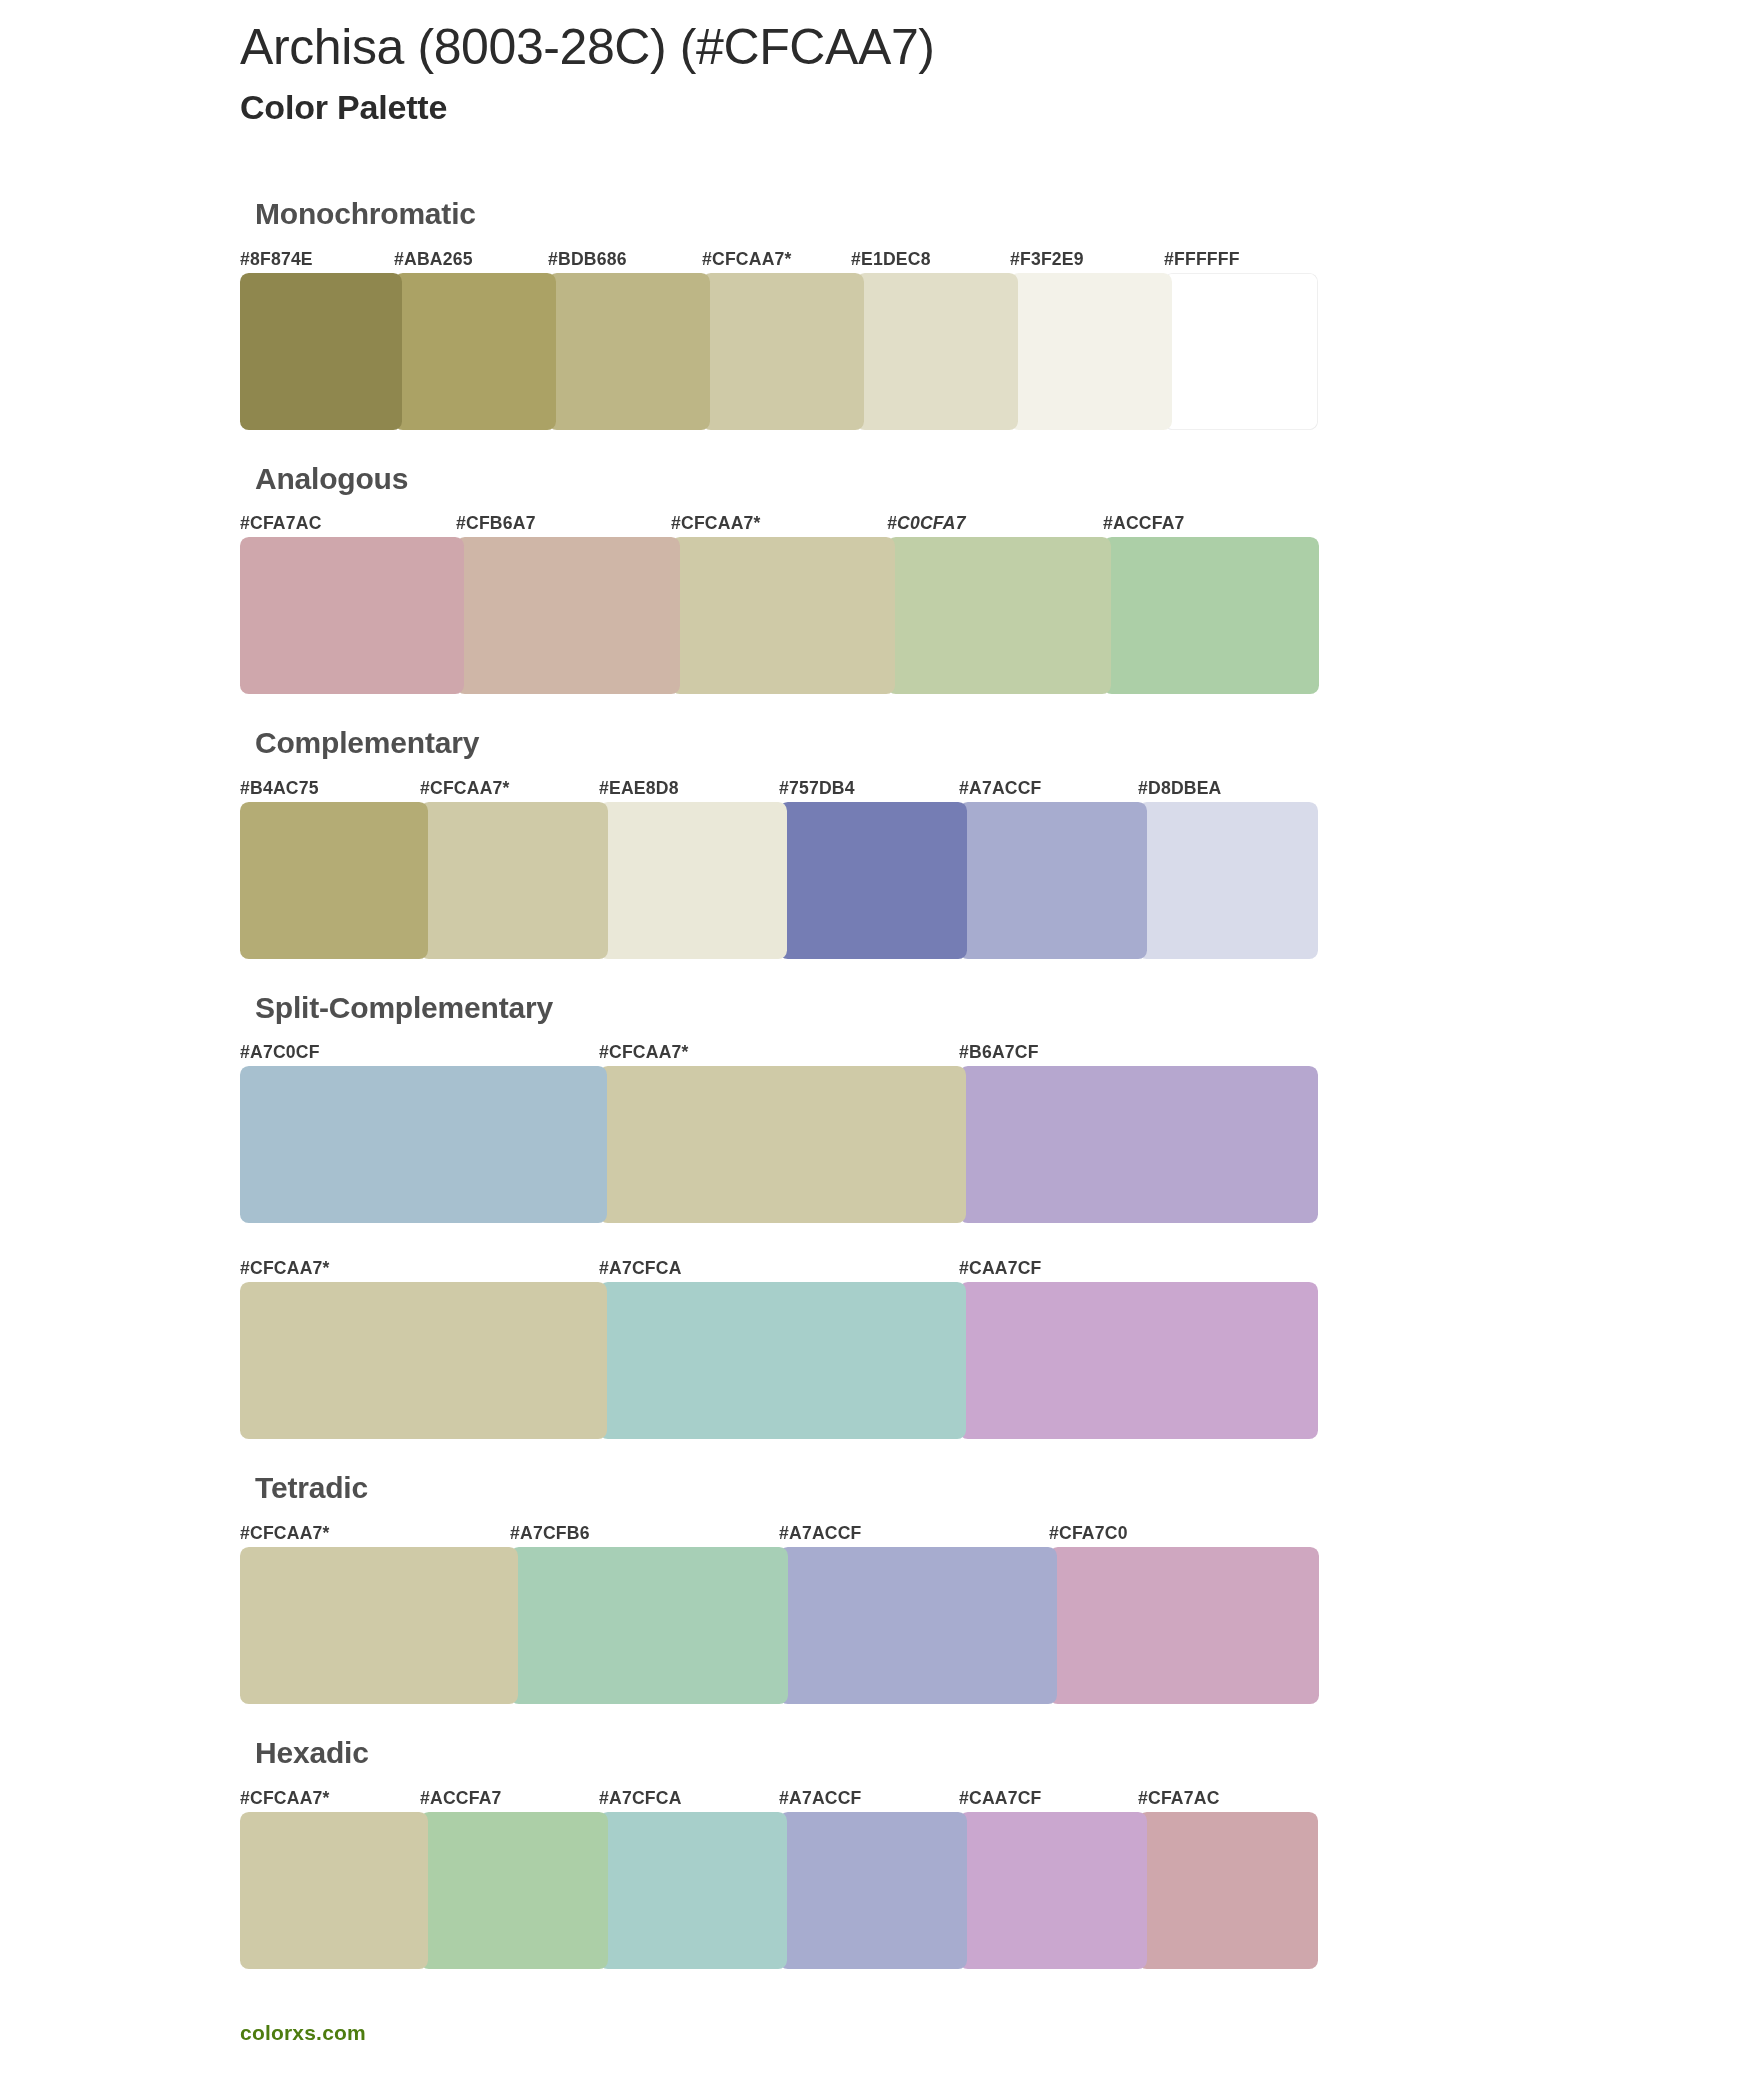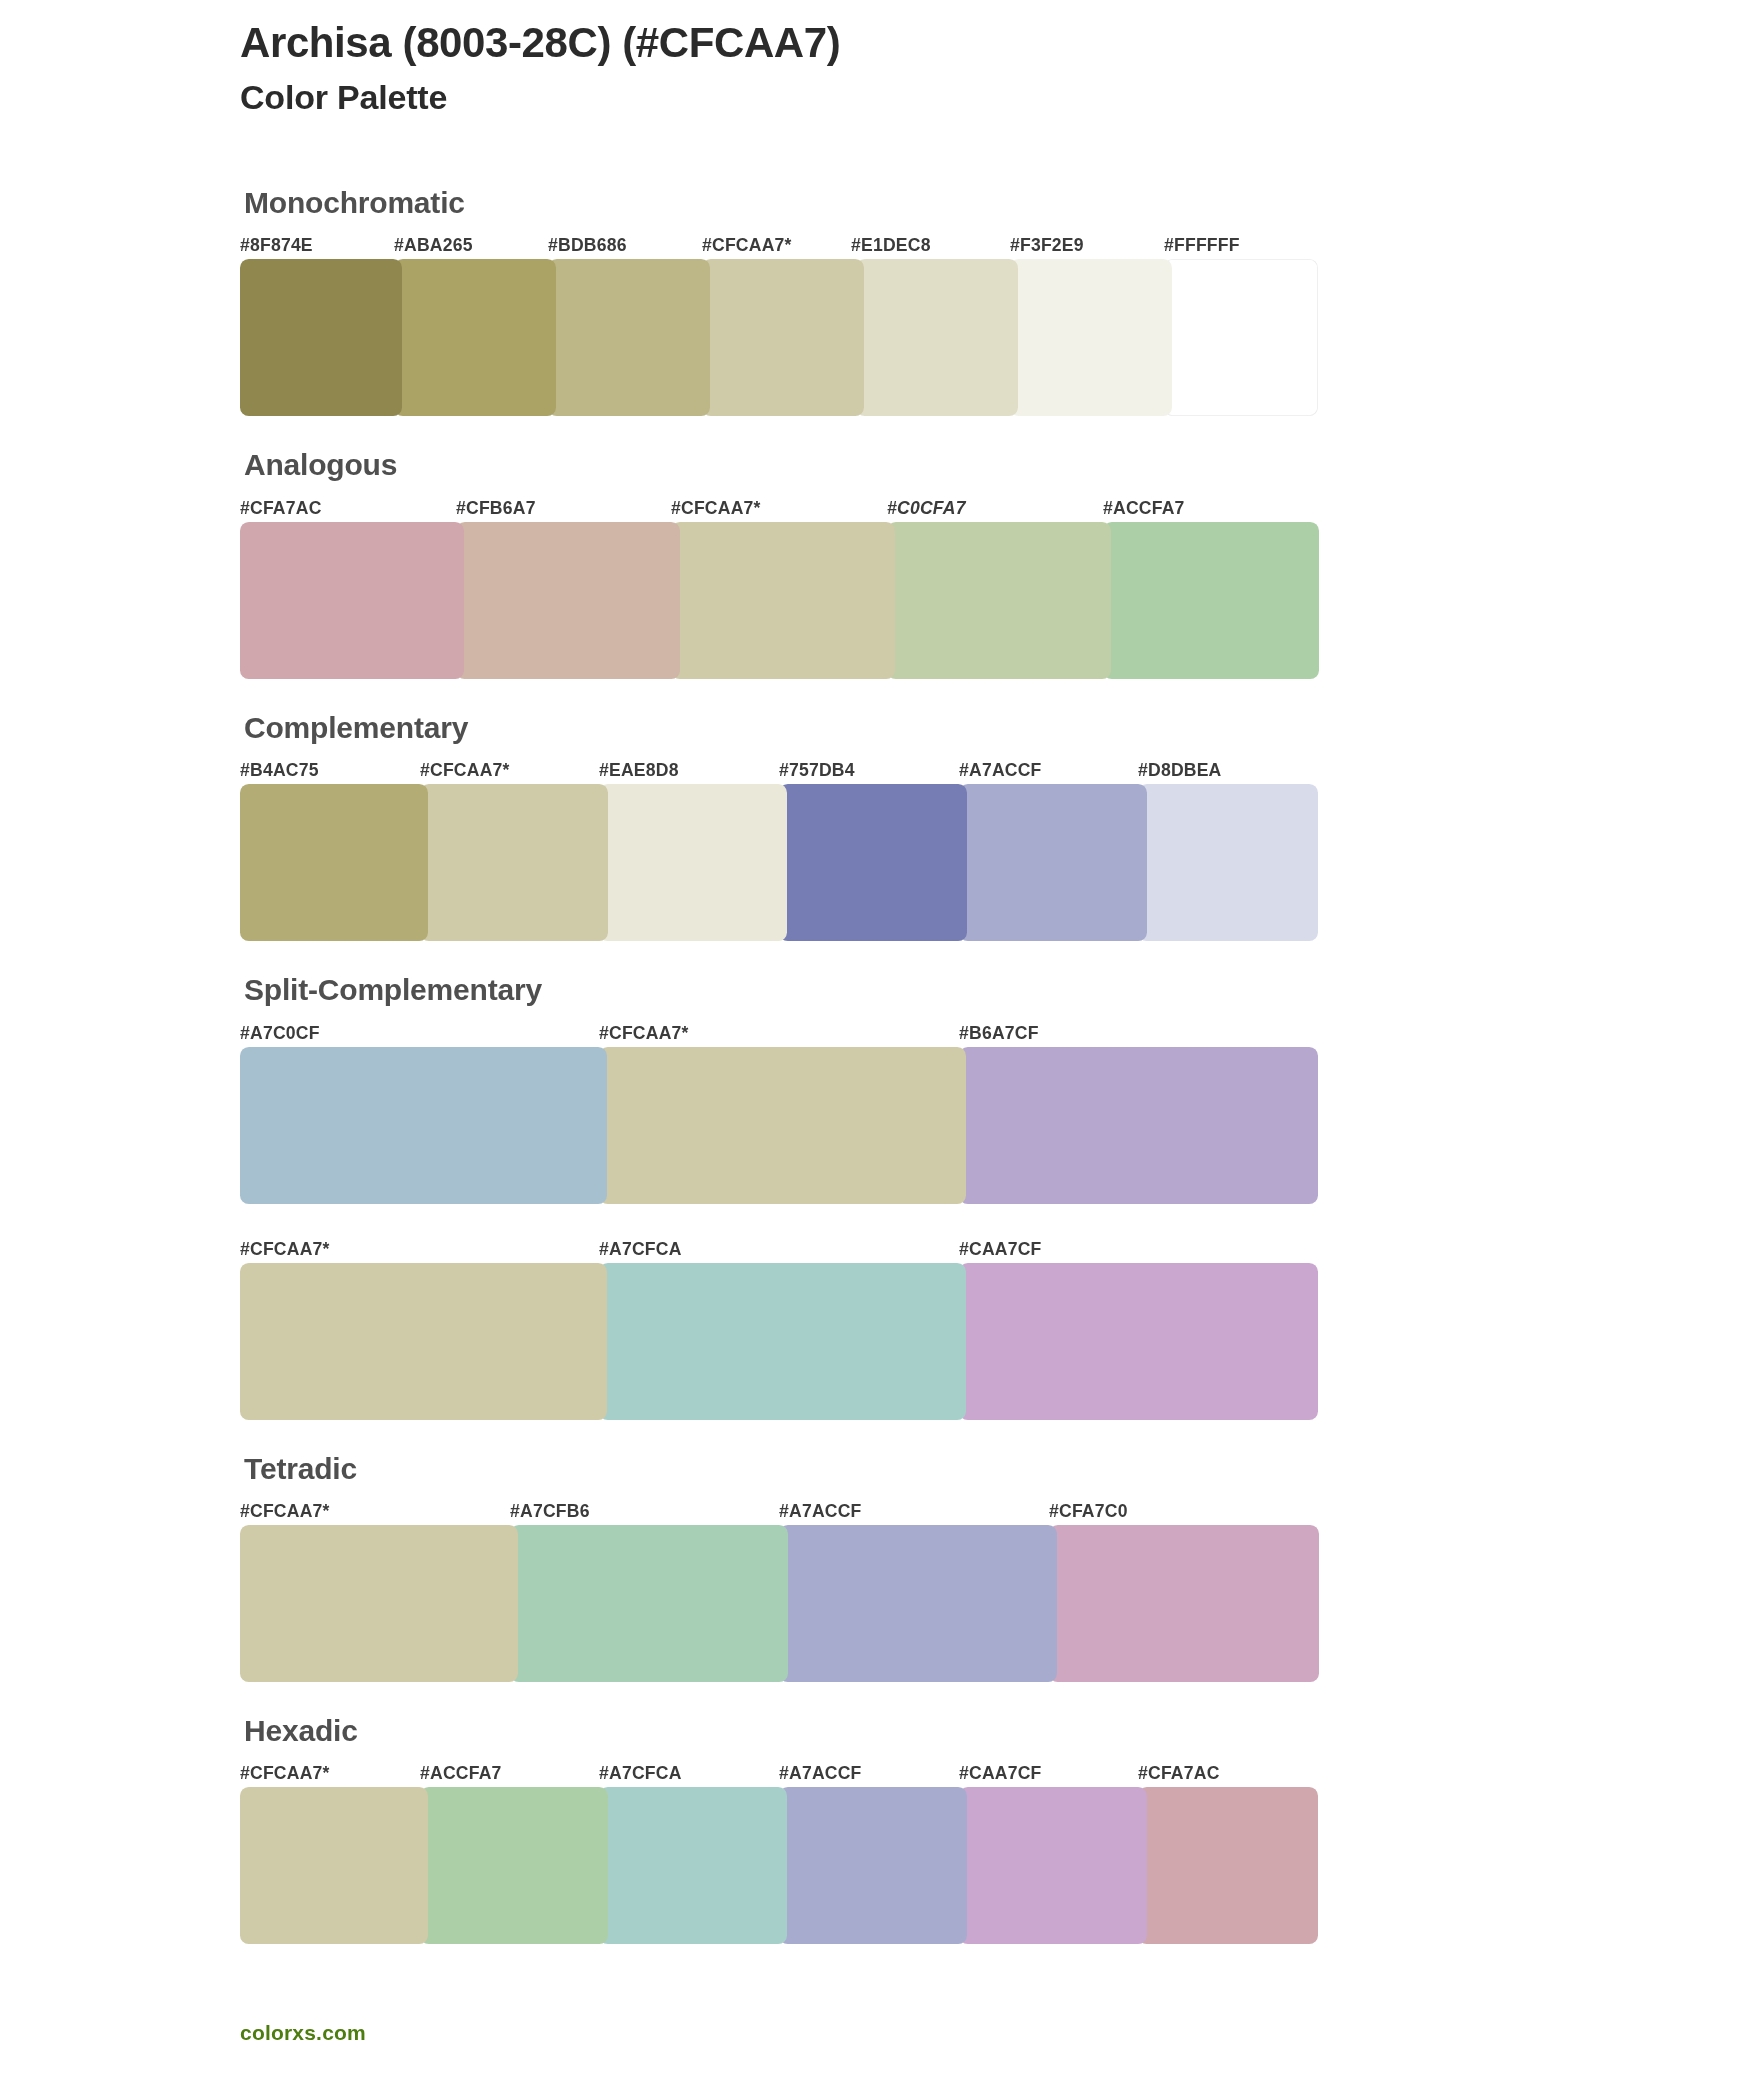--- a/index.html
+++ b/index.html
@@ -24,23 +24,23 @@
 
   
   .header {
     position: absolute;
     left: 240px;
     top: 17.6px;
     width: 1358px;
   }
   .page-title {
     margin: 0;
-    font-size: 42px;
+    font-size: 50px;
     line-height: 1.18;
-    font-weight: bold;
+    font-weight: normal;
     color: #2b2b2b;
     letter-spacing: -0.4px;
     white-space: nowrap;
   }
   .page-subtitle {
     margin: 11.2px 0 0 0;
     font-size: 34px;
     line-height: 1.15;
     font-weight: bold;
     color: #2b2b2b;
@@ -53,21 +53,21 @@
     left: 0;
     top: 182px;
     width: 1757px;
   }
   .section {
     position: relative;
     padding-left: 240px;
     padding-right: 0;
   }
   .section-title {
-    margin: 4px;
+    margin: 15px;
     font-size: 30px;
     line-height: 1.12;
     font-weight: bold;
     color: #4f4f4f;
     letter-spacing: -0.2px;
   }
   .swatch-labels {
     position: relative;
     height: 27px;
     margin-top: 12.8px;

